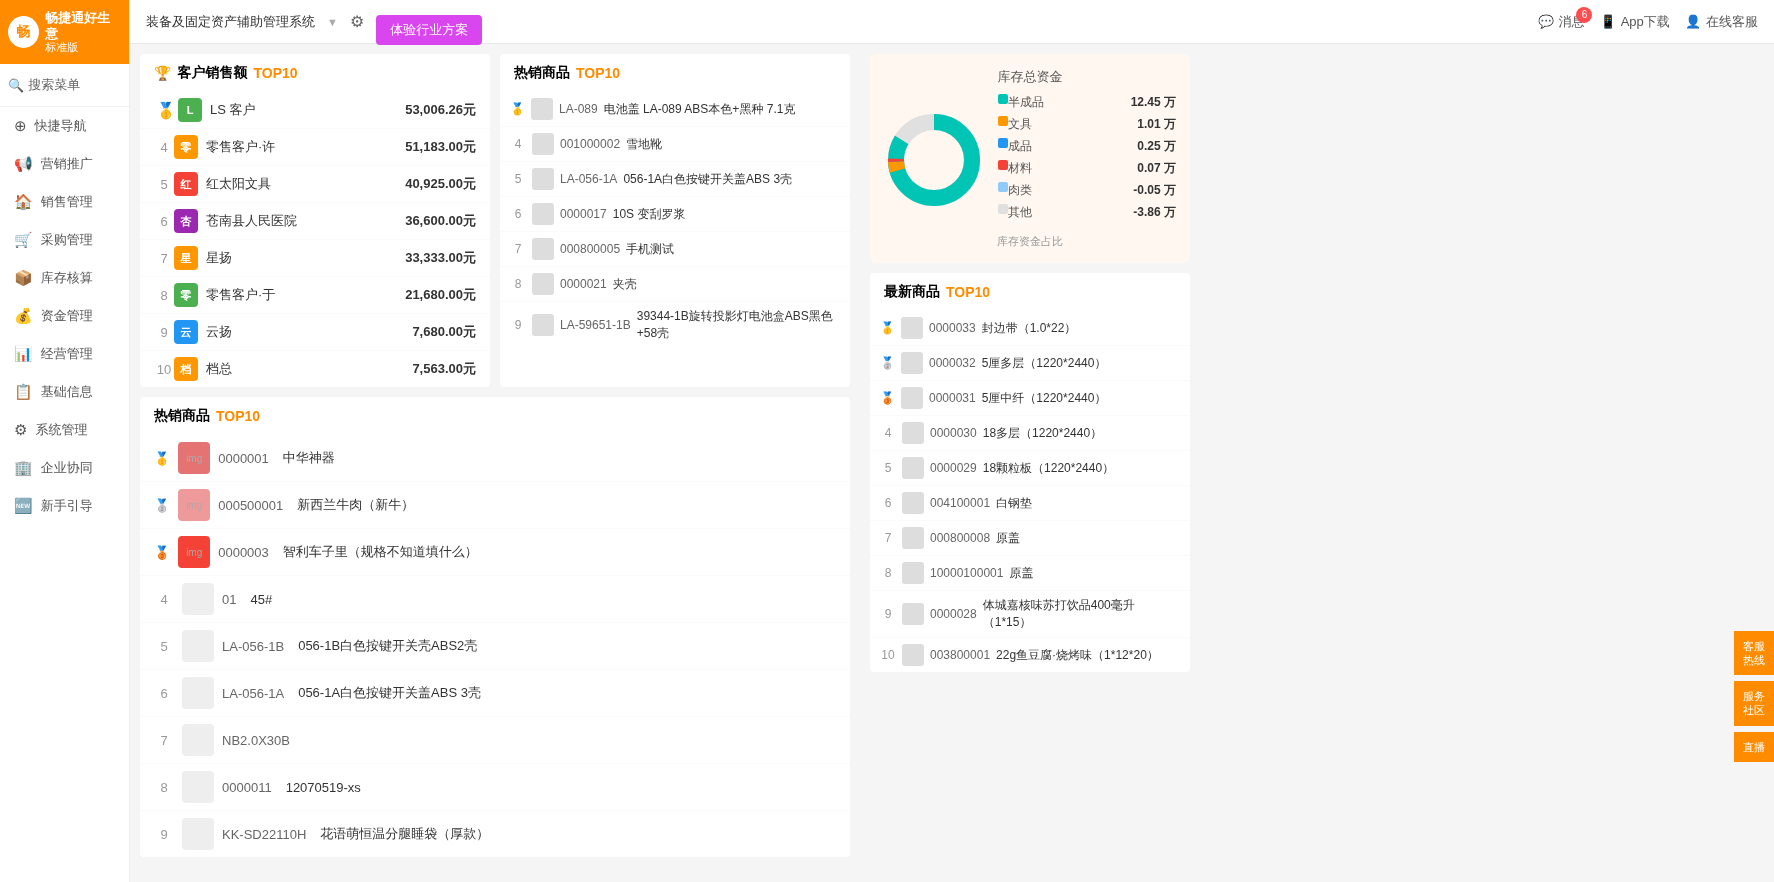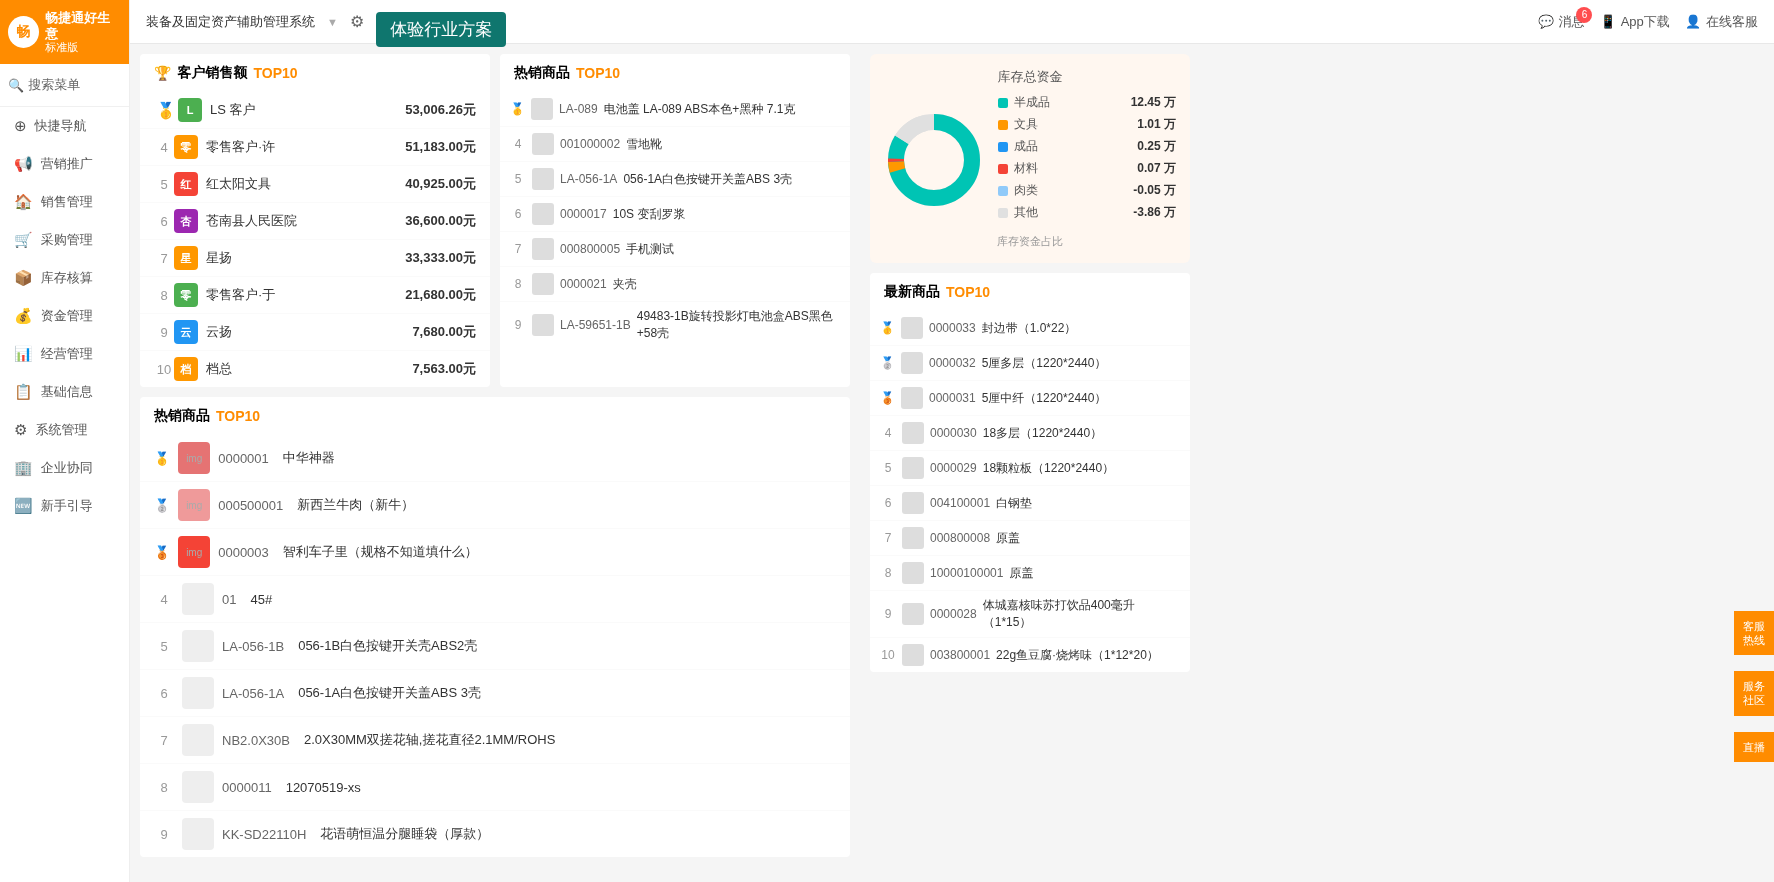--- a/index.html
+++ b/index.html
@@ -60,27 +60,27 @@
       background: #fff;
       border-bottom: 1px solid #e8e8e8;
       padding: 0 16px;
       height: 44px;
       display: flex; align-items: center; gap: 12px;
     }
     .topbar-title { font-size: 13px; color: #333; }
     .topbar-dropdown { color: #aaa; font-size: 11px; cursor: pointer; }
     .topbar-settings { color: #666; cursor: pointer; font-size: 16px; }
     .topbar-btn {
-      background: #0f766e;
+      background: #d946ef;
       color: #fff;
       border: none;
       padding: 6px 14px;
       border-radius: 4px;
       cursor: pointer;
-      font-size: 17px;
+      font-size: 13px;
       margin-top: 16px;
     }
     .topbar-right {
       margin-left: auto;
       display: flex; align-items: center; gap: 16px;
       color: #555; font-size: 13px;
     }
     .topbar-right-item { display: flex; align-items: center; gap: 4px; cursor: pointer; position: relative; }
     .badge {
       background: #ff4d4f;
@@ -203,21 +203,21 @@
     }
     .inventory-title { font-size: 13px; color: #555; margin-bottom: 8px; text-align: center; }
     .inventory-amount { font-size: 28px; font-weight: bold; color: #333; text-align: center; margin-bottom: 14px; }
     .inventory-chart-area {
       display: flex; gap: 14px; align-items: center;
     }
     .donut-wrapper {
       position: relative; width: 100px; height: 100px; flex-shrink: 0;
     }
     .legend-area { flex: 1; font-size: 12px; }
-    .legend-row { display: flex; align-items: center; gap: 6px; margin-bottom: 5px; }
+    .legend-row { display: flex; align-items: flex-start; gap: 0; margin-bottom: 5px; }
     .legend-dot { width: 10px; height: 10px; border-radius: 2px; flex-shrink: 0; }
     .legend-label { flex: 1; color: #555; }
     .legend-value { color: #333; font-weight: bold; white-space: nowrap; margin-left: 11px; }
     .inventory-sub { text-align: center; font-size: 11px; color: #999; margin-top: 8px; }
 
     
     .newest-row {
       display: flex; align-items: center;
       padding: 6px 10px;
       border-bottom: 1px solid #fafafa;
@@ -233,21 +233,21 @@
       font-size: 9px; color: #aaa; flex-shrink: 0;
     }
     .prod-code-small { color: #666; }
     .prod-name-small { flex: 1; color: #333; }
 
     
     .float-buttons {
       position: fixed;
       right: 0; bottom: 120px;
       display: flex; flex-direction: column;
-      gap: 16px;
+      gap: 6px;
       justify-content: center;
     }
     .float-btn {
       background: #ff8c00;
       color: #fff;
       width: 40px; padding: 8px 4px;
       text-align: center;
       font-size: 11px;
       cursor: pointer;
       line-height: 1.3;
@@ -460,21 +460,21 @@
             <div class="right-hot-row">
               <span class="rank-small">8</span>
               <div class="prod-icon-small"></div>
               <span class="prod-code-small">0000021</span>
               <span class="prod-name-small">夹壳</span>
             </div>
             <div class="right-hot-row">
               <span class="rank-small">9</span>
               <div class="prod-icon-small"></div>
               <span class="prod-code-small">LA-59651-1B</span>
-              <span class="prod-name-small">49483-1B旋转投影灯电池盒ABS黑色+58壳</span>
+              <span class="prod-name-small">39344-1B旋转投影灯电池盒ABS黑色+58壳</span>
             </div>
           </div>
         </div>
       </div>
 
       <div class="card">
         <div class="section-header">
           <span>热销商品</span>
           <span class="top10-label">TOP10</span>
         </div>
@@ -512,21 +512,20 @@
           <div class="hot-prod-row">
             <span class="rank-num">6</span>
             <div class="hot-prod-img"></div>
             <span class="hot-prod-code">LA-056-1A</span>
             <span class="hot-prod-name">056-1A白色按键开关盖ABS 3壳</span>
           </div>
           <div class="hot-prod-row">
             <span class="rank-num">7</span>
             <div class="hot-prod-img"></div>
             <span class="hot-prod-code">NB2.0X30B</span>
-            <span class="hot-prod-name">2.0X30MM双搓花轴,搓花直径2.1MM/ROHS</span>
           </div>
           <div class="hot-prod-row">
             <span class="rank-num">8</span>
             <div class="hot-prod-img"></div>
             <span class="hot-prod-code">0000011</span>
             <span class="hot-prod-name">12070519-xs</span>
           </div>
           <div class="hot-prod-row">
             <span class="rank-num">9</span>
             <div class="hot-prod-img"></div>

